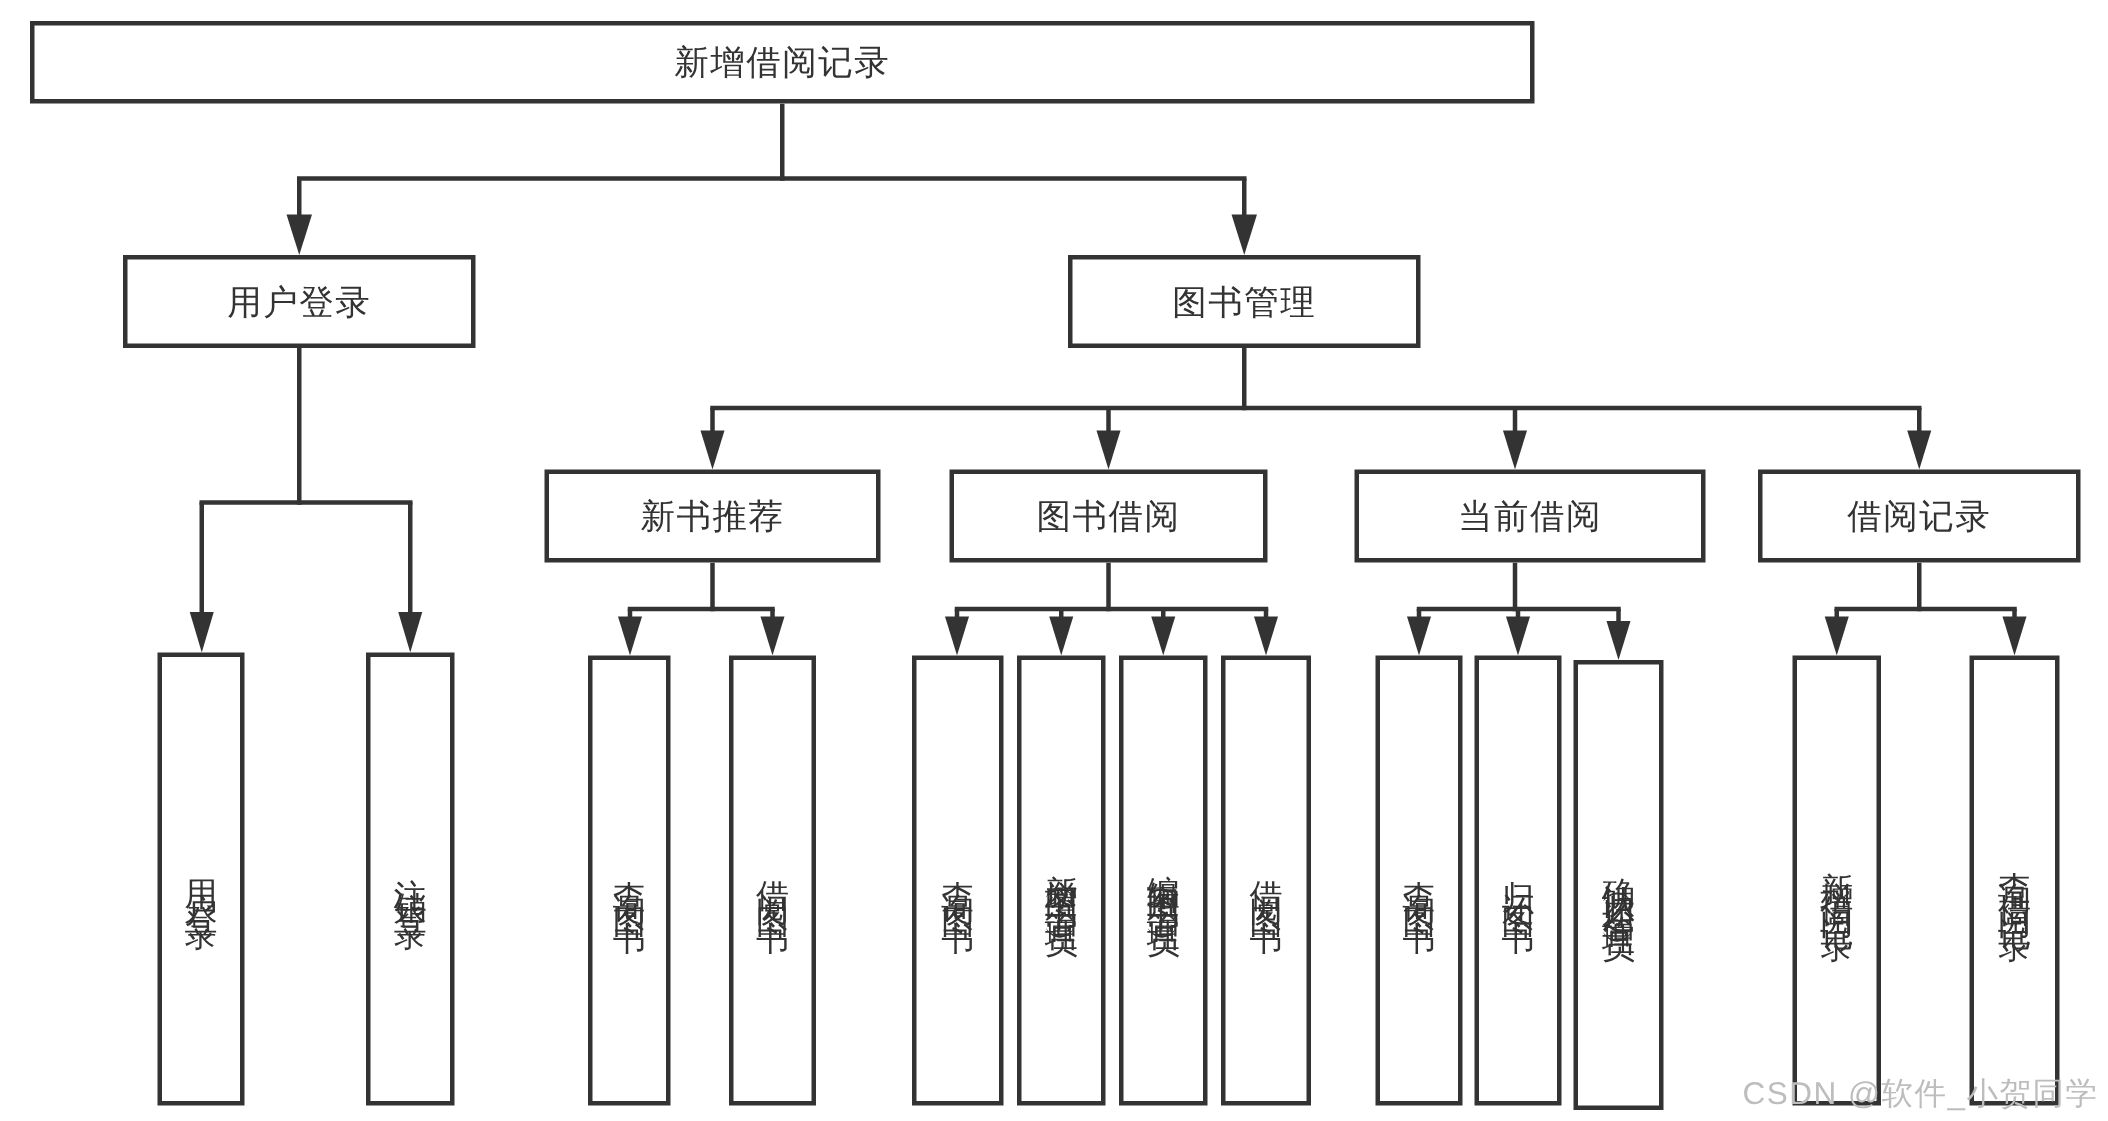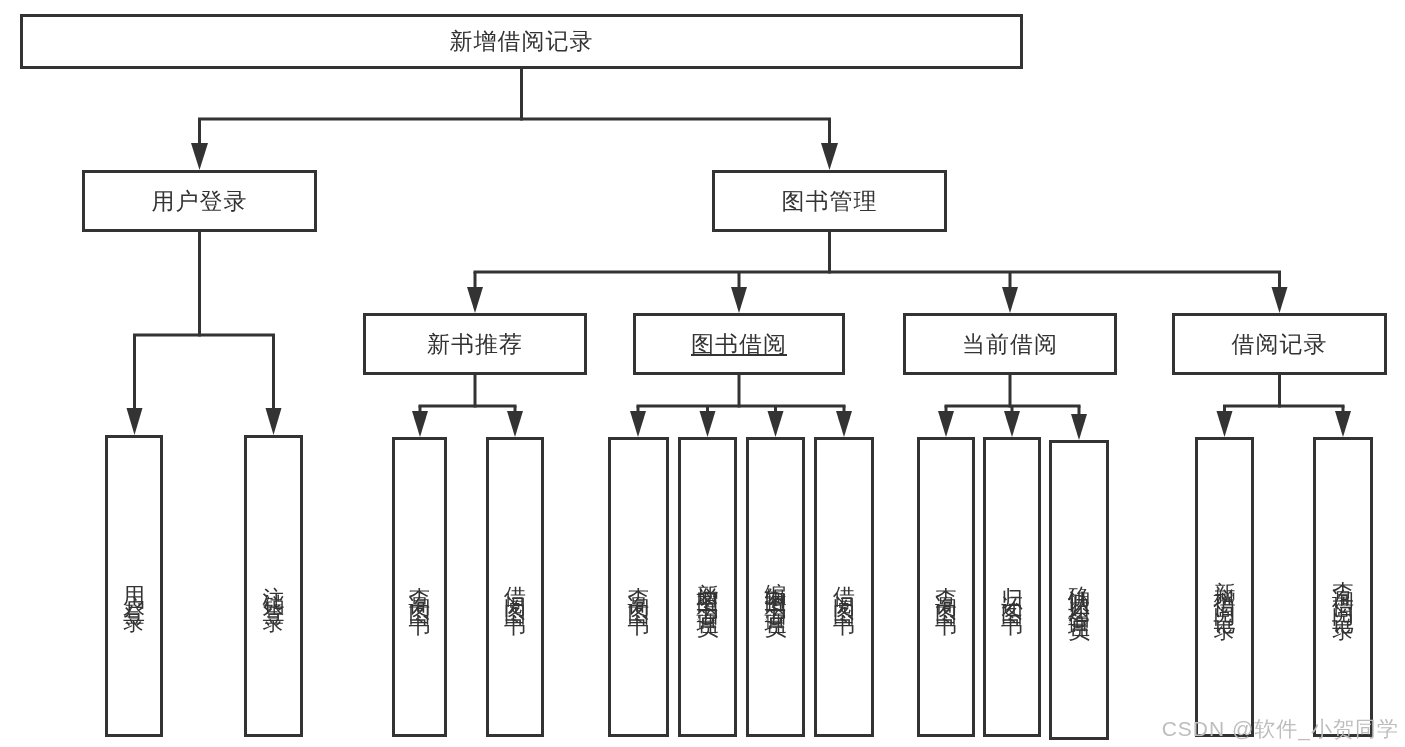--- a/index.html
+++ b/index.html
@@ -134,24 +134,24 @@
   <div class="box" style="left:82px;top:170px;width:235px;height:62px;">
     <span class="hlabel">用户登录</span>
   </div>
   <div class="box" style="left:712px;top:170px;width:235px;height:62px;font-family:Liberation Serif, serif;">
     <span class="hlabel">图书管理</span>
   </div>
 
   <div class="box" style="left:363px;top:313px;width:224px;height:62px;">
     <span class="hlabel">新书推荐</span>
   </div>
-  <div class="box" style="left:633px;top:313px;width:212px;height:62px;text-decoration:underline;">
+  <div class="box" style="left:633px;top:313px;width:212px;height:62px;">
     <span class="hlabel">图书借阅</span>
   </div>
-  <div class="box" style="left:903px;top:313px;width:214px;height:62px;">
+  <div class="box" style="left:903px;top:313px;width:234px;height:62px;">
     <span class="hlabel">当前借阅</span>
   </div>
   <div class="box" style="left:1172px;top:313px;width:215px;height:62px;">
     <span class="hlabel">借阅记录</span>
   </div>
 
   <div class="box" style="left:105px;top:435px;width:58px;height:302px;">
     <span class="vtext v-short">用户登录</span>
   </div>
   <div class="box" style="left:244px;top:435px;width:59px;height:302px;">

